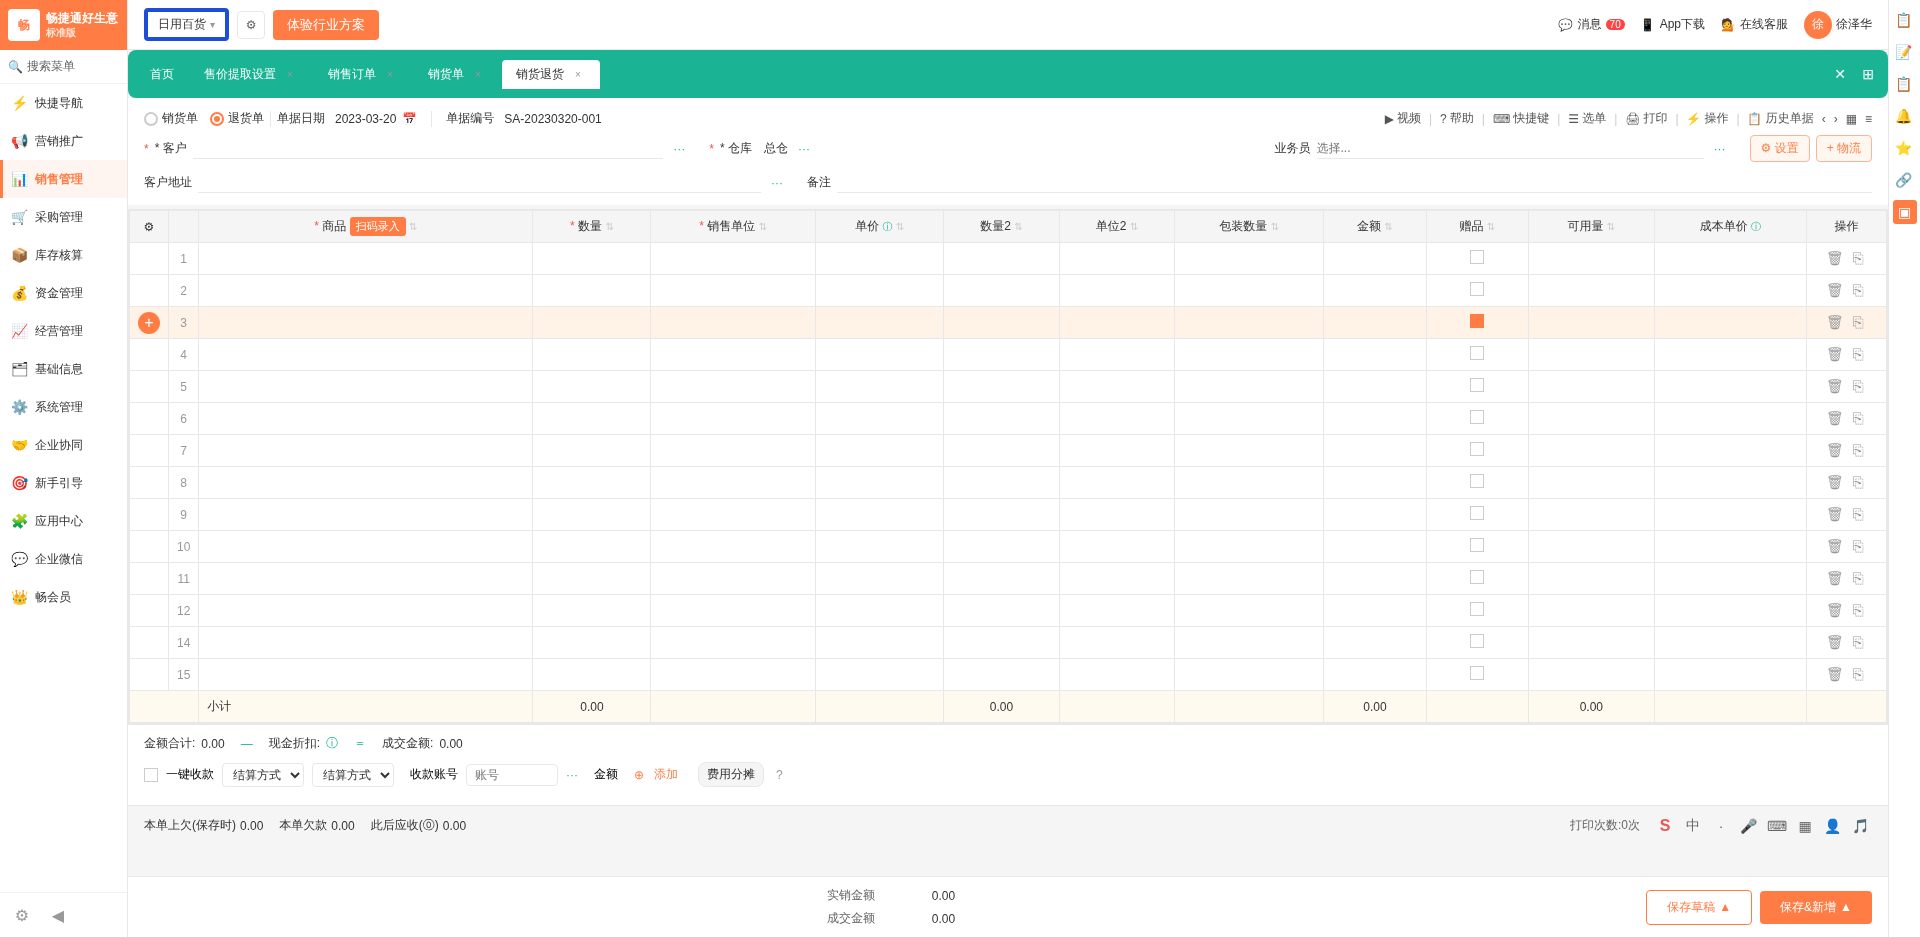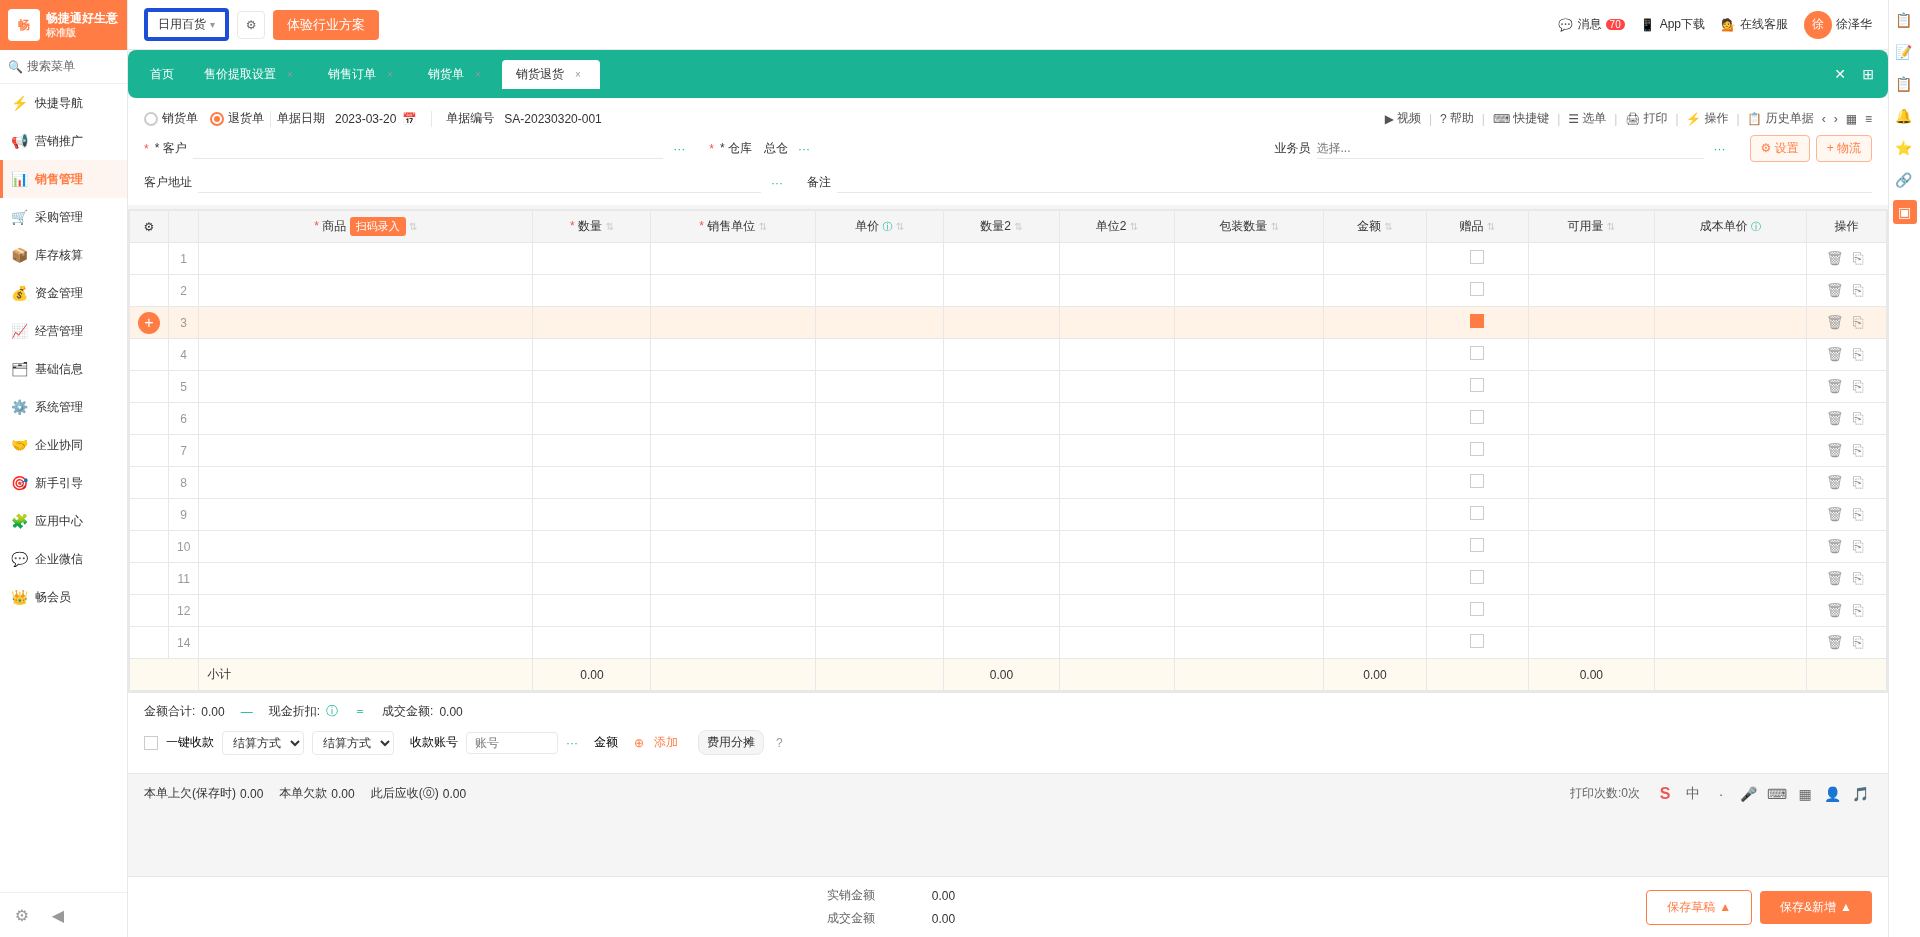--- a/index.html
+++ b/index.html
@@ -652,20 +652,39 @@
                 <td></td>
                 <td></td>
                 <td><span class="table-checkbox"></span></td>
                 <td></td>
                 <td></td>
                 <td>
     <span class="table-icon-btn">🗑</span>
     <span class="table-icon-btn">⎘</span>
   </td>
               </tr>
+              <tr>
+                <td></td>
+                <td class="row-num">15</td>
+                <td></td>
+                <td></td>
+                <td></td>
+                <td></td>
+                <td></td>
+                <td></td>
+                <td></td>
+                <td></td>
+                <td><span class="table-checkbox"></span></td>
+                <td></td>
+                <td></td>
+                <td>
+    <span class="table-icon-btn">🗑</span>
+    <span class="table-icon-btn">⎘</span>
+  </td>
+              </tr>
             </tbody>
           <tfoot>
             <tr style="background:#fffaf0;">
               <td colspan="2"></td>
               <td style="text-align:left; padding-left:8px; font-weight:500;">小计</td>
               <td>0.00</td>
               <td></td>
               <td></td>
               <td>0.00</td>
               <td></td>

